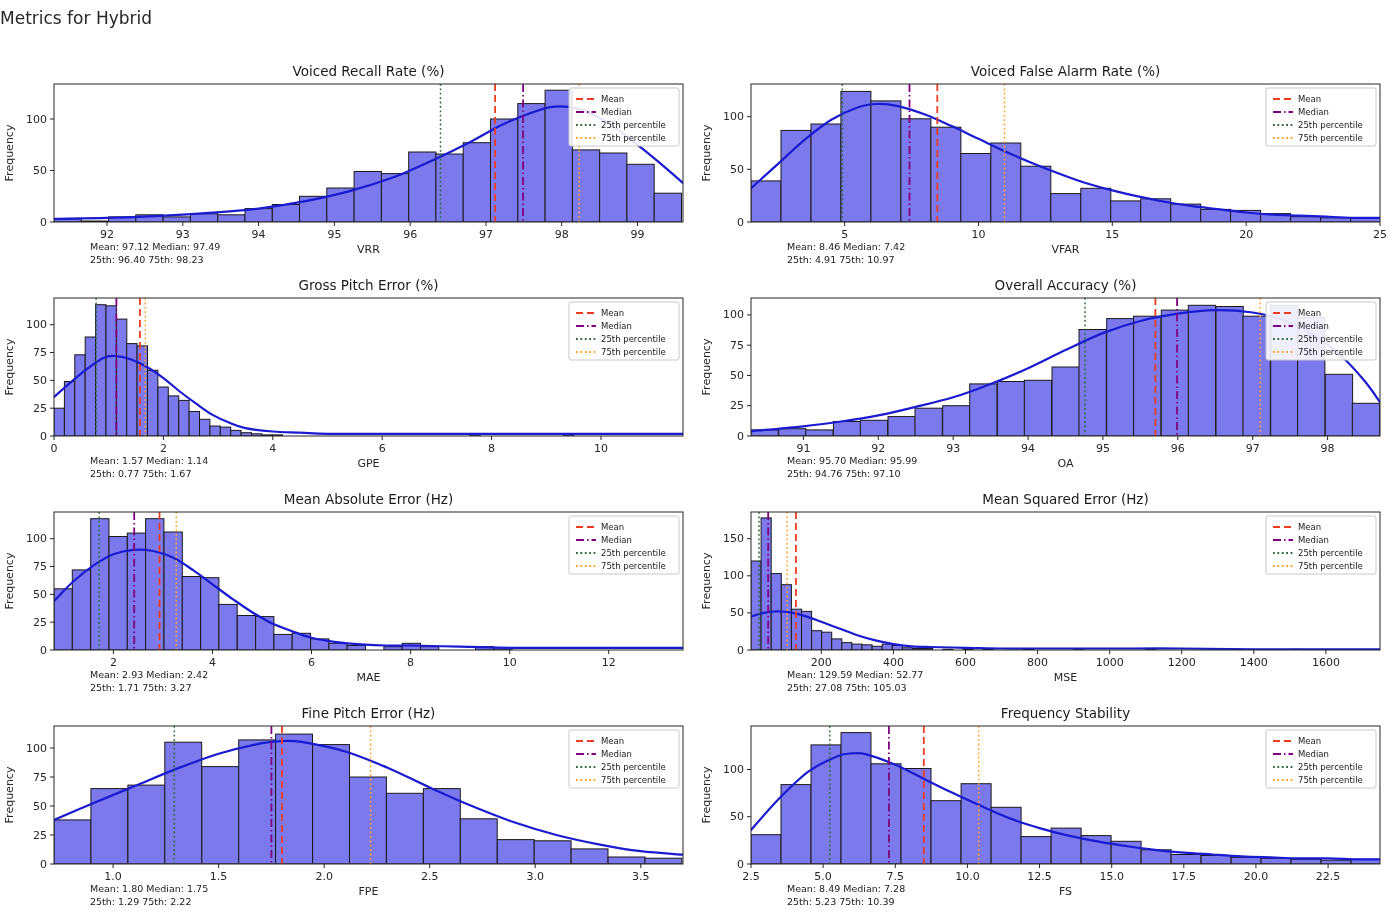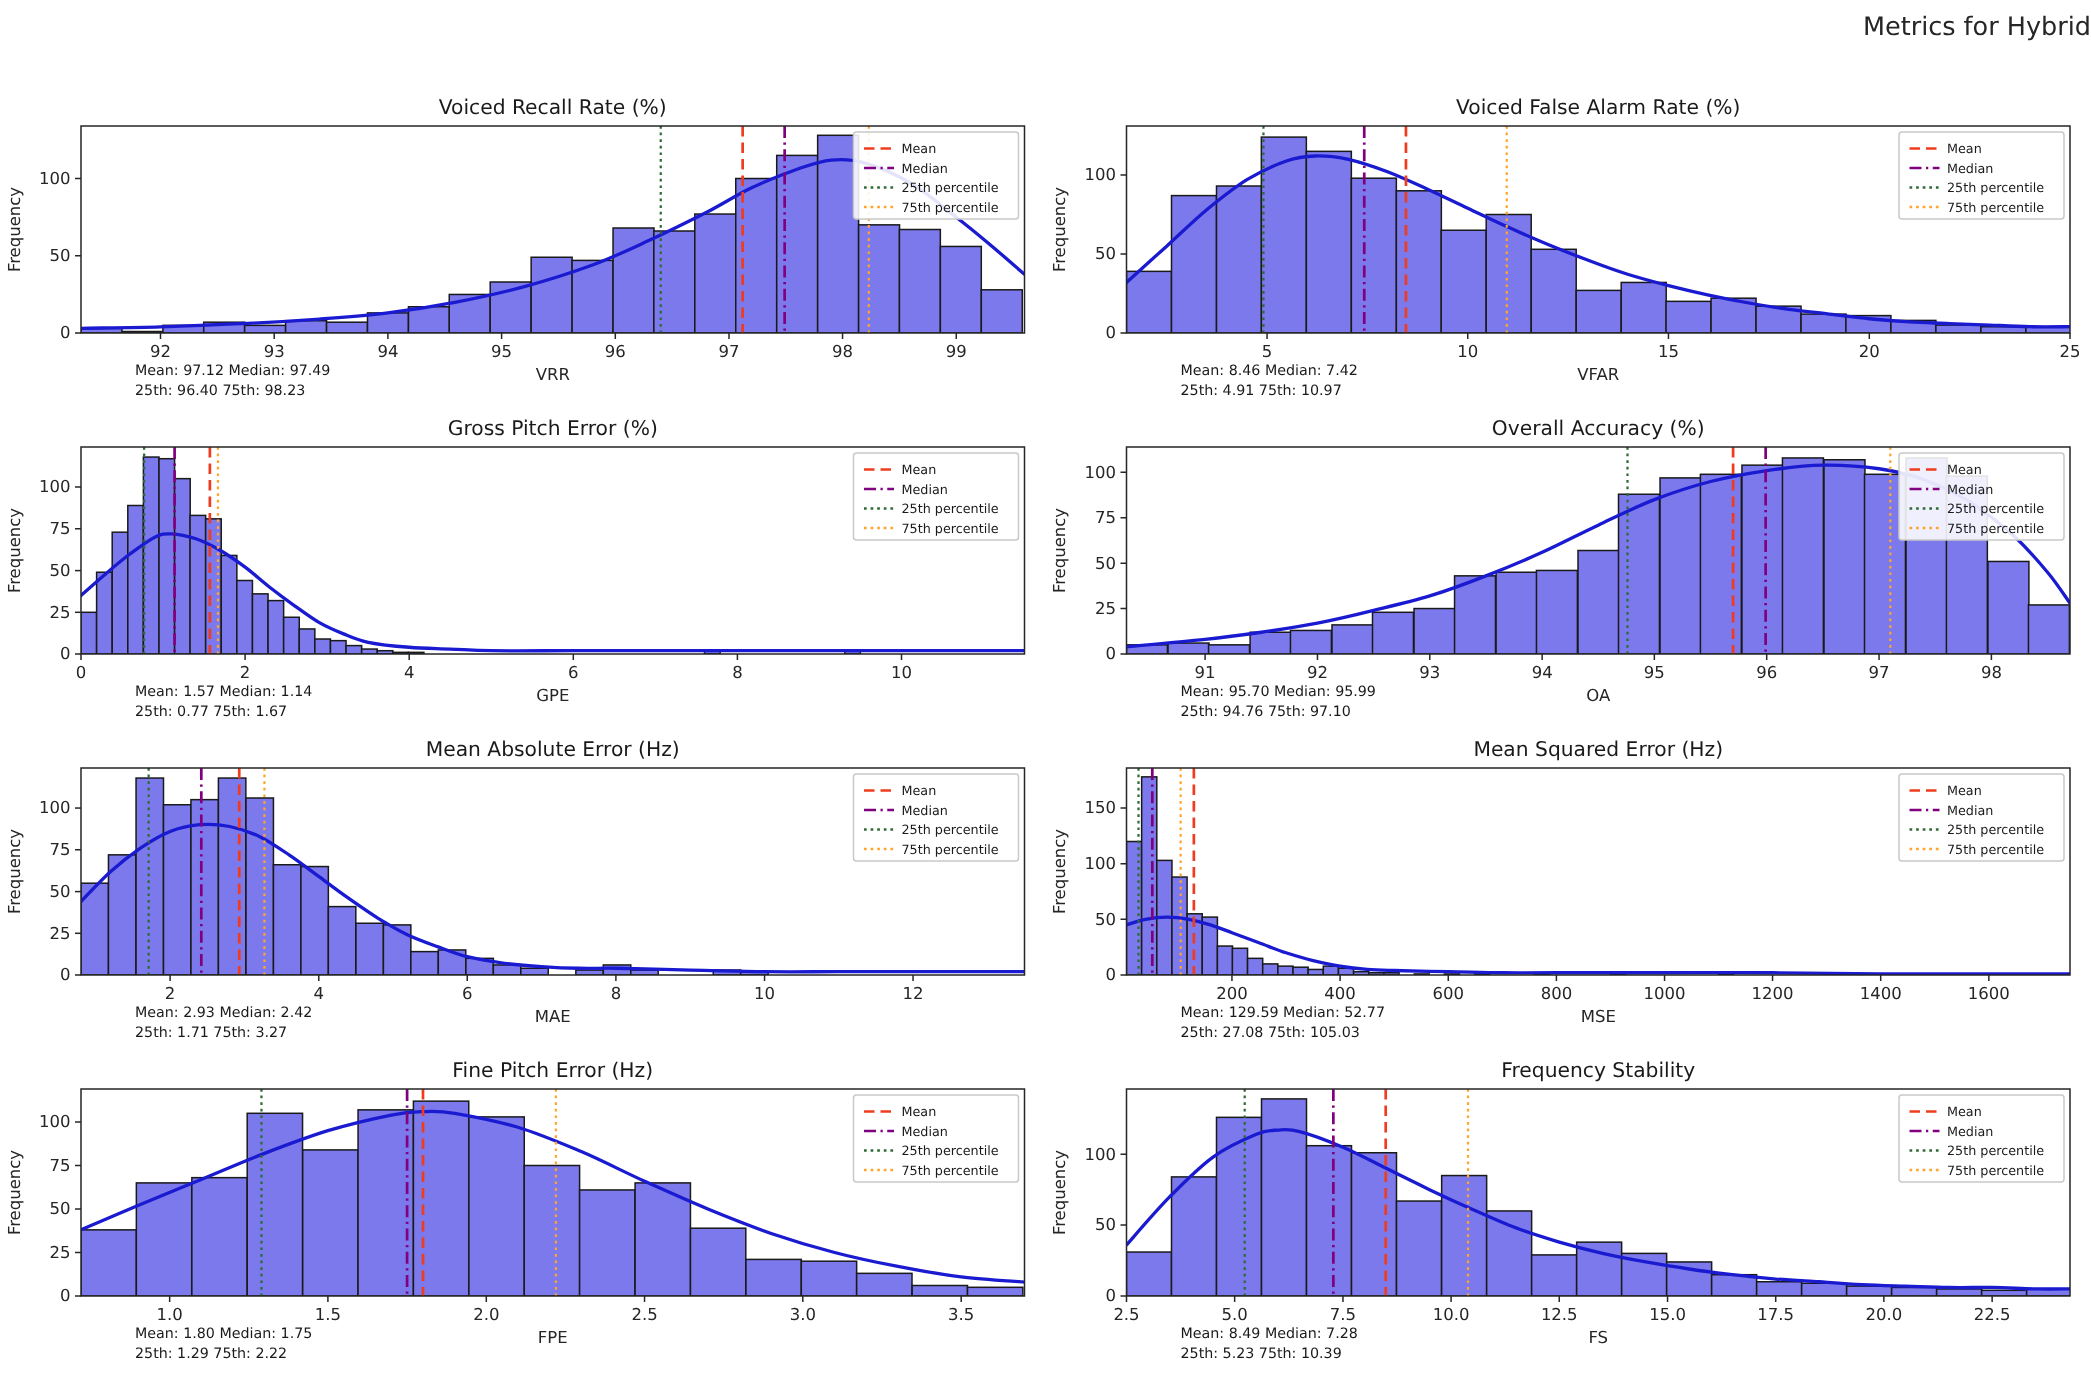--- a/index.html
+++ b/index.html
@@ -1,18 +1,18 @@
 <!DOCTYPE html>
 <html><head>
 <meta charset="utf-8">
 <style>
   html,body{margin:0;padding:0;background:#ffffff;}
   body{font-family:"DejaVu Sans", sans-serif; color:#1a1a1a;}
   .figure{position:relative;width:1394px;height:918px;background:#ffffff;overflow:hidden;}
-  .suptitle{position:absolute;top:8px;left:0;width:100%;text-align:right;
+  .suptitle{position:absolute;top:8px;left:0;width:100%;text-align:left;
             font-size:17px;color:#262626;}
   .grid{position:absolute;top:60px;left:0;width:1394px;
         display:grid;grid-template-columns:697px 697px;grid-template-rows:repeat(4,214px);}
   .cell{position:relative;width:697px;height:214px;}
   svg text{font-family:"DejaVu Sans", sans-serif;}
 </style>
 </head>
 <body>
 
 <div class="figure">

